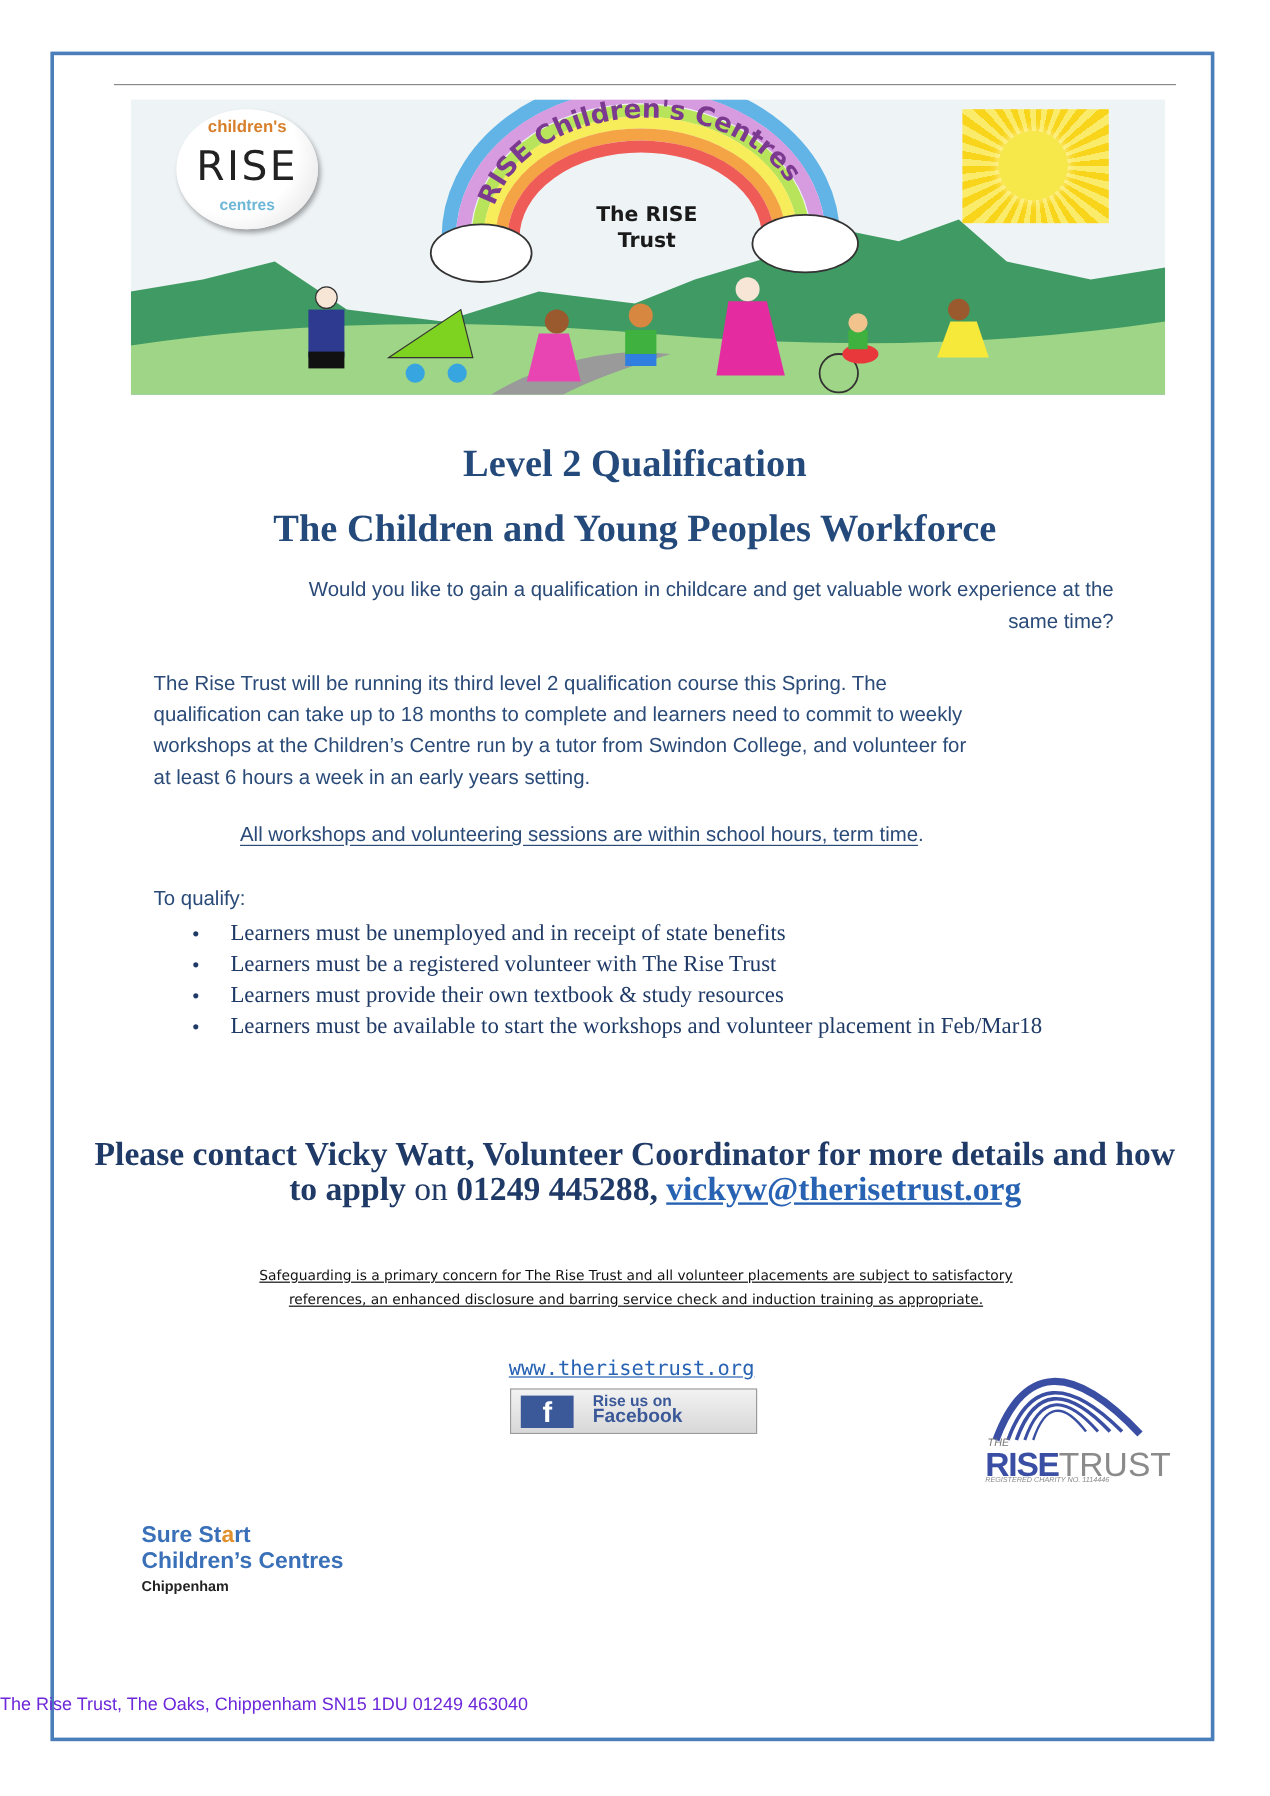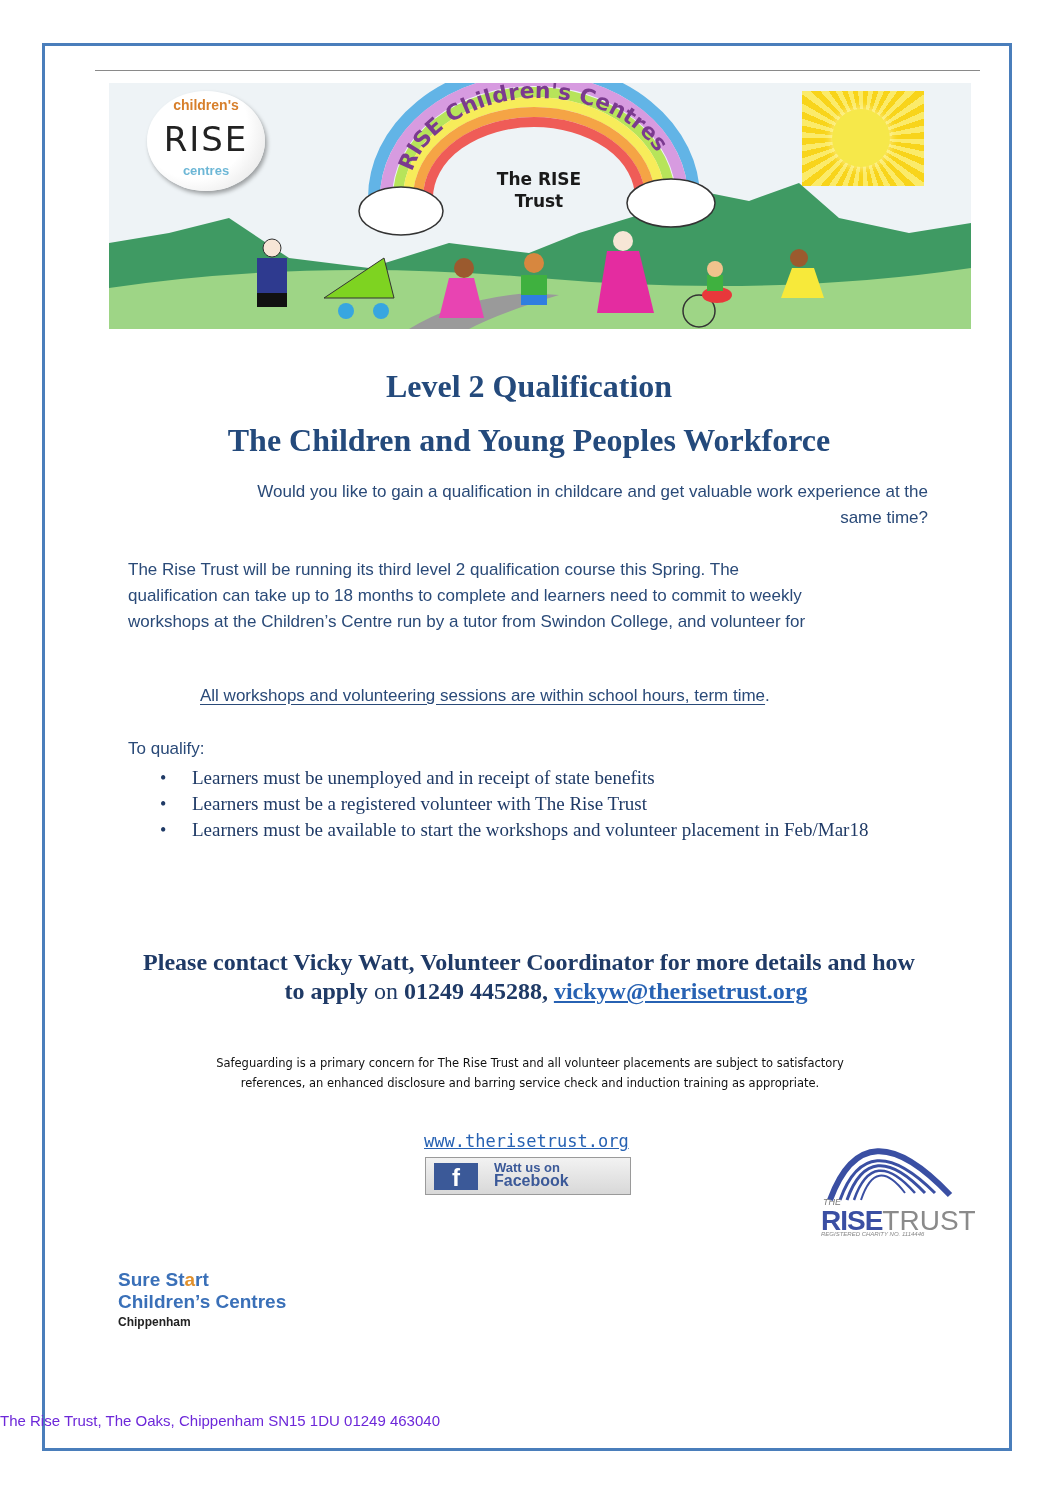--- a/index.html
+++ b/index.html
@@ -33,27 +33,27 @@
     .body-text { position: absolute; left: 128px; width: 800px; font-family: "Liberation Sans", sans-serif; font-size: 17px; color: #2a4a78; line-height: 26px; }
     .p1 { top: 479px; text-align: right; }
     .p2 { top: 557px; }
     .note { position: absolute; left: 200px; top: 686px; font-size: 17px; color: #2a4a78; font-family: "Liberation Sans", sans-serif; }
     .note u { text-decoration: underline; text-underline-offset: 3px; }
     .qualify { position: absolute; left: 128px; top: 739px; font-size: 17px; color: #2a4a78; font-family: "Liberation Sans", sans-serif; }
     .bullets { position: absolute; left: 160px; top: 765px; width: 720px; margin: 0; padding: 0; list-style: none; font-family: "Liberation Serif", serif; font-size: 19px; color: #1f3a66; }
     .bullets li { position: relative; padding-left: 32px; line-height: 26px; }
     .bullets li::before { content: "\2022"; position: absolute; left: 0; top: 0; font-size: 18px; }
 
-    .contact { position: absolute; left: 0; width: 1058px; text-align: center; font-family: "Liberation Serif", serif; font-size: 24px; font-weight: bold; color: #1f3a66; line-height: 29px; }
+    .contact { position: absolute; left: 0; width: 1058px; text-align: center; font-family: "Liberation Serif", serif; font-size: 28px; font-weight: bold; color: #1f3a66; line-height: 29px; }
     .contact1 { top: 948px; }
     .contact2 { top: 977px; margin-left: 17px; }
     .contact .normal { font-weight: normal; }
     .contact a { color: #2762b3; text-decoration: underline; }
 
-    .safeguard { position: absolute; left: 120px; width: 820px; text-align: center; font-family: "DejaVu Sans", sans-serif; font-size: 11.5px; color: #111; line-height: 20px; }
+    .safeguard { position: absolute; left: 120px; width: 820px; text-align: center; font-family: "DejaVu Sans", sans-serif; font-size: 11.5px; color: #111; line-height: 20px; text-decoration: underline; }
     .sg1 { top: 1053px; }
     .sg2 { top: 1073px; }
 
     .website { position: absolute; left: 424px; top: 1131px; font-family: "DejaVu Sans Mono", monospace; font-size: 17px; color: #2762b3; text-decoration: underline; }
     .fb { position: absolute; left: 425px; top: 1157px; width: 206px; height: 38px; background: linear-gradient(#f2f2f2, #d8d8d8); border: 1px solid #9a9a9a; box-sizing: border-box; }
     .fb-logo { position: absolute; left: 8px; top: 5px; width: 44px; height: 27px; background: #3b5998; color: #fff; font-weight: bold; font-size: 24px; text-align: center; line-height: 30px; font-family: "Liberation Sans", sans-serif; }
     .fb-small { position: absolute; left: 68px; top: 2px; font-size: 13px; font-weight: bold; color: #3b5998; }
     .fb-big { position: absolute; left: 68px; top: 14px; font-size: 16px; font-weight: bold; color: #3b5998; }
 
     .rise-logo { position: absolute; left: 815px; top: 1125px; width: 140px; height: 115px; }
@@ -138,42 +138,44 @@
 <div class="title title2">The Children and Young Peoples Workforce</div>
 
 <div class="body-text p1">
   <div>Would you like to gain a qualification in childcare and get valuable work experience at the</div>
   <div>same time?</div>
 </div>
 <div class="body-text p2">
   <div>The Rise Trust will be running its third level 2 qualification course this Spring.  The</div>
   <div>qualification can take up to 18 months to complete and learners need to commit to weekly</div>
   <div>workshops at the Children’s Centre run by a tutor from Swindon College, and volunteer for</div>
+  <div>at least 6 hours a week in an early years setting.</div>
 </div>
 <div class="note"><u>All workshops and volunteering sessions are within school hours, term time</u><span>.</span></div>
 
 <div class="qualify">To qualify:</div>
 <ul class="bullets">
   <li>Learners must be unemployed and in receipt of state benefits</li>
   <li>Learners must be a registered volunteer with The Rise Trust</li>
+  <li>Learners must provide their own textbook &amp; study resources</li>
   <li>Learners must be available to start the workshops and volunteer placement in Feb/Mar18</li>
 </ul>
 
 <div class="contact contact1">Please contact Vicky Watt, Volunteer Coordinator for more details and how</div>
 <div class="contact contact2">
   <span>to apply</span><span class="normal"> on </span><span> 01249 445288,  </span><a>vickyw@therisetrust.org</a>
 </div>
 
 <div class="safeguard sg1">Safeguarding is a primary concern for The Rise Trust and all volunteer placements are subject to satisfactory</div>
 <div class="safeguard sg2">references, an enhanced disclosure and barring service check and induction training as appropriate.</div>
 
 <a class="website">www.therisetrust.org</a>
 <div class="fb">
   <div class="fb-logo">f</div>
-  <div class="fb-small">Watt us on</div>
+  <div class="fb-small">Rise us on</div>
   <div class="fb-big">Facebook</div>
 </div>
 
 <div class="rise-logo">
   <svg class="rise-arch" width="130" height="80" viewBox="0 0 130 80">
     <path d="M5 75 Q40 -20 125 70" fill="none" stroke="#3a4fa3" stroke-width="6"></path>
     <path d="M15 75 Q42 0 110 68" fill="none" stroke="#3a4fa3" stroke-width="3"></path>
     <path d="M22 75 Q45 10 100 68" fill="none" stroke="#3a4fa3" stroke-width="3"></path>
     <path d="M29 75 Q48 20 90 68" fill="none" stroke="#3a4fa3" stroke-width="2.5"></path>
     <path d="M36 75 Q51 30 80 68" fill="none" stroke="#3a4fa3" stroke-width="2"></path>

